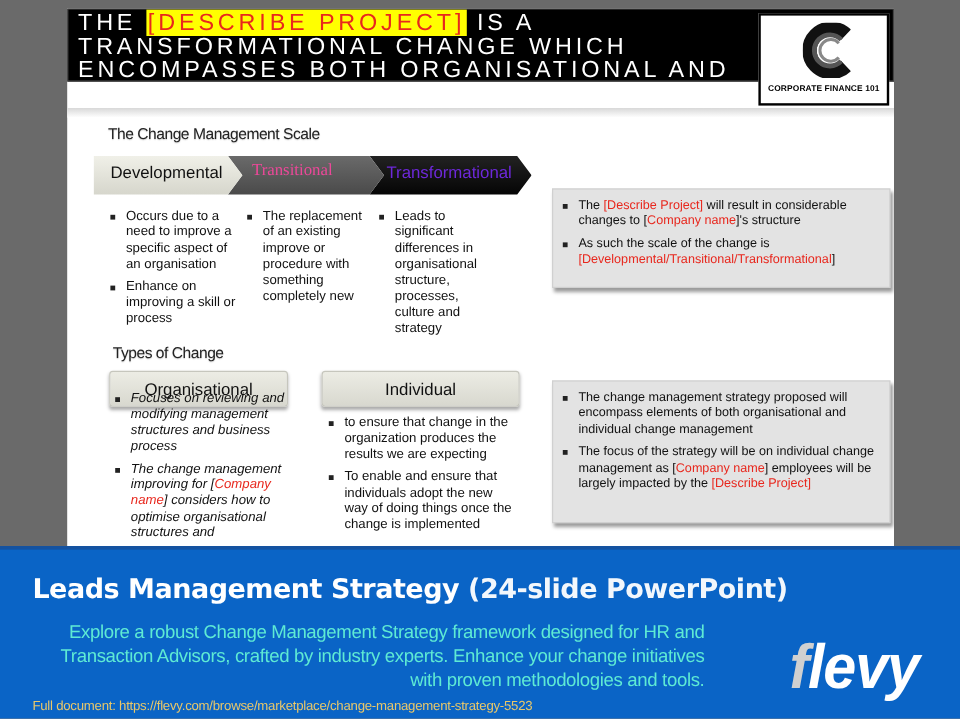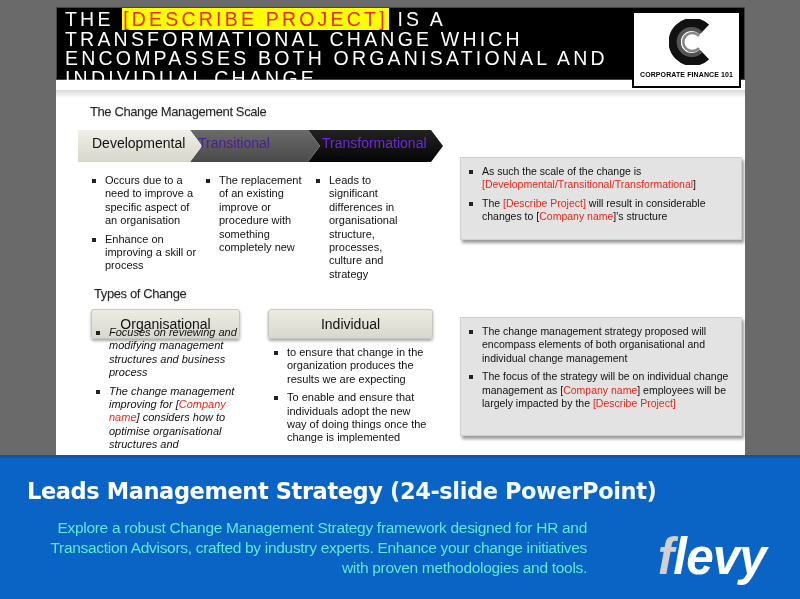--- a/index.html
+++ b/index.html
@@ -1,21 +1,21 @@
 <!DOCTYPE html>
 <html><head>
   <meta charset="utf-8">
   <style>
     * { box-sizing: border-box; margin: 0; padding: 0; }
     html, body { width: 800px; height: 599px; overflow: hidden; }
     body { background: #6a6a6a; font-family: "Liberation Sans", sans-serif; position: relative; }
 
     .slide { position: absolute; left: 56px; top: 7px; width: 689px; height: 450px; background: #ffffff; overflow: hidden; }
 
-    .title-bar { position: absolute; left: 0; top: 0; width: 689px; height: 73px; background: #000; border: 1px solid #444; }
+    .title-bar { position: absolute; left: 0; top: 0; width: 689px; height: 61px; background: #000; border: 1px solid #444; }
     .title-text { position: absolute; left: 8px; top: 2px; width: 560px; color: #fff; font-size: 19.5px; letter-spacing: 3.2px; line-height: 19.5px; text-transform: uppercase; font-family: "Liberation Sans", sans-serif; }
     .title-text .hl { background: #ffff00; color: #e8271d; padding: 0 1px; }
     .logo-box { position: absolute; left: 575px; top: 3px; width: 109px; height: 77px; background: #fff; border: 2px solid #000; }
     .logo-c { position: absolute; left: 35px; top: 6px; width: 40px; height: 46px; }
     .logo-label { position: absolute; left: 0; top: 58px; width: 105px; text-align: center; font-size: 7px; font-weight: bold; letter-spacing: 0.1px; color: #000; }
     .title-shadow { position: absolute; left: 0; top: 83px; width: 689px; height: 8px; background: linear-gradient(#d8d8d8, #ffffff); }
 
     .section-heading { position: absolute; font-size: 13px; color: #222; letter-spacing: -0.4px; text-shadow: 0 1px 1px #ccc; }
 
     .chevrons { position: absolute; left: 22px; top: 121px; width: 365px; height: 36px; }
@@ -79,39 +79,39 @@
         <linearGradient id="g3" x1="0" y1="0" x2="0" y2="1">
             <stop offset="0" stop-color="#222"></stop>
             <stop offset="1" stop-color="#050505"></stop>
           </linearGradient>
       </defs>
       <polygon points="230,2 353,2 365,18 353,34 230,34 242,18" fill="url(#g3)"></polygon>
       <polygon points="112,2 230,2 242,18 230,34 112,34 124,18" fill="url(#g2)"></polygon>
       <polygon points="0,2 112,2 124,18 112,34 0,34" fill="url(#g1)"></polygon>
     </svg>
     <span class="chev-label" style="left:14px; color:#111;">Developmental</span>
-    <span class="chev-label" style="left:120px; color:#4c1d95;">Transitional</span>
+    <span class="chev-label" style="left:132px; color:#ec4899;font-family:Liberation Serif, serif;">Transitional</span>
     <span class="chev-label" style="left:244px; color:#6d28d9;">Transformational</span>
   </div>
 
   <ul class="bullets" style="left:34px; top:167px; width:112px;">
     <li>Occurs due to a need to improve a specific aspect of an organisation</li>
     <li>Enhance on improving a skill or process</li>
   </ul>
   <ul class="bullets" style="left:148px; top:167px; width:104px;">
     <li>The replacement of an existing improve or procedure with something completely new</li>
   </ul>
   <ul class="bullets" style="left:258px; top:167px; width:92px;">
     <li>Leads to significant differences in organisational structure, processes, culture and strategy</li>
   </ul>
 
   <div class="callout" style="left:404px; top:150px; width:282px; height:83px;">
     <ul class="bullets">
+      <li><span>The </span><span class="red">[Describe Project]</span><span> will result in considerable changes to [</span><span class="red">Company name</span><span>]'s structure</span></li>
       <li><span>As such the scale of the change is </span><span class="red">[Developmental/Transitional/Transformational</span><span>]</span></li>
-      <li><span>The </span><span class="red">[Describe Project]</span><span> will result in considerable changes to [</span><span class="red">Company name</span><span>]'s structure</span></li>
     </ul>
   </div>
 
   <div class="section-heading" style="left:38px; top:279px;">Types of Change</div>
 
   <div class="type-btn" style="left:35px; top:302px; width:149px;">Organisational</div>
   <div class="type-btn" style="left:212px; top:302px; width:165px;">Individual</div>
 
   <ul class="bullets" style="left:38px; top:319px; width:148px;font-style:italic;">
     <li>Focuses on reviewing and modifying  management structures and business process</li>
@@ -128,14 +128,15 @@
       <li><span>The focus of the strategy will be on individual change management as [</span><span class="red">Company name</span><span>] employees will be largely impacted by the </span><span class="red">[Describe Project]</span></li>
     </ul>
   </div>
 </div>
 
 <div class="banner">
   <div class="banner-title">
     <span class="bold">Leads Management Strategy</span><span class="light"> (24-slide PowerPoint)</span>
   </div>
   <div class="banner-desc">Explore a robust Change Management Strategy framework designed for HR and Transaction Advisors, crafted by industry experts. Enhance your change initiatives with proven methodologies and tools.</div>
+  <div class="banner-link">Full document: https://flevy.com/browse/marketplace/change-management-strategy-5523</div>
   <div class="flevy-logo"><span class="f">f</span><span>levy</span></div>
 </div>
 
 </body></html>

